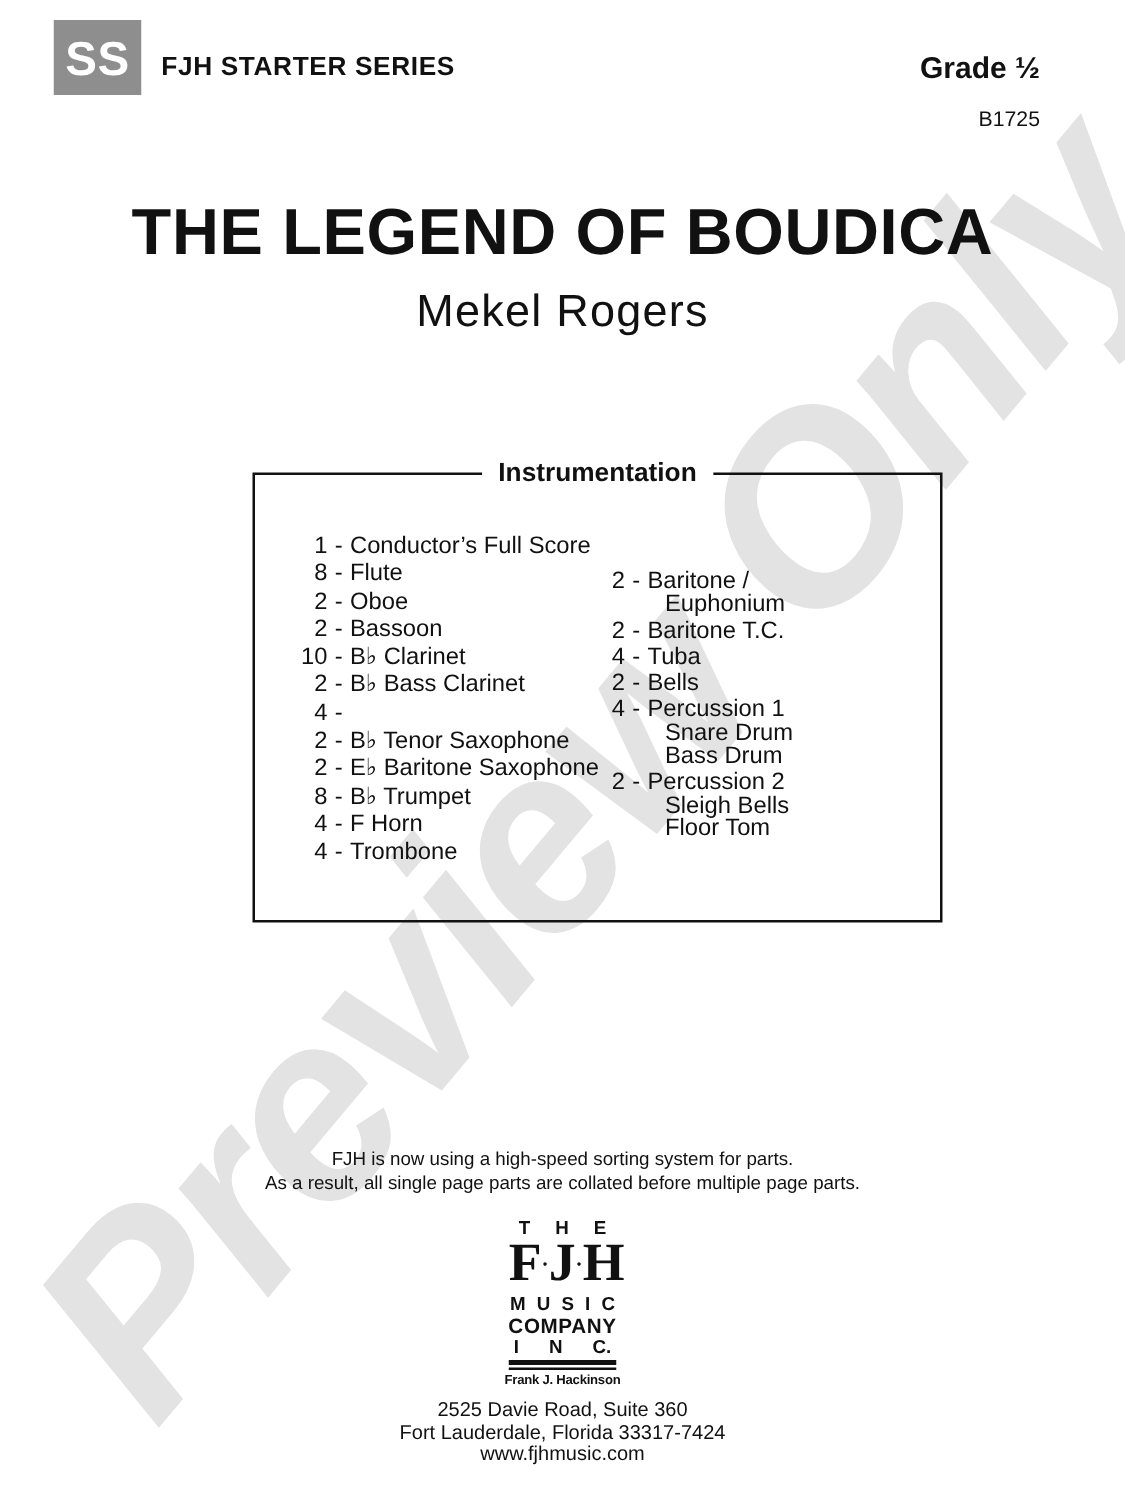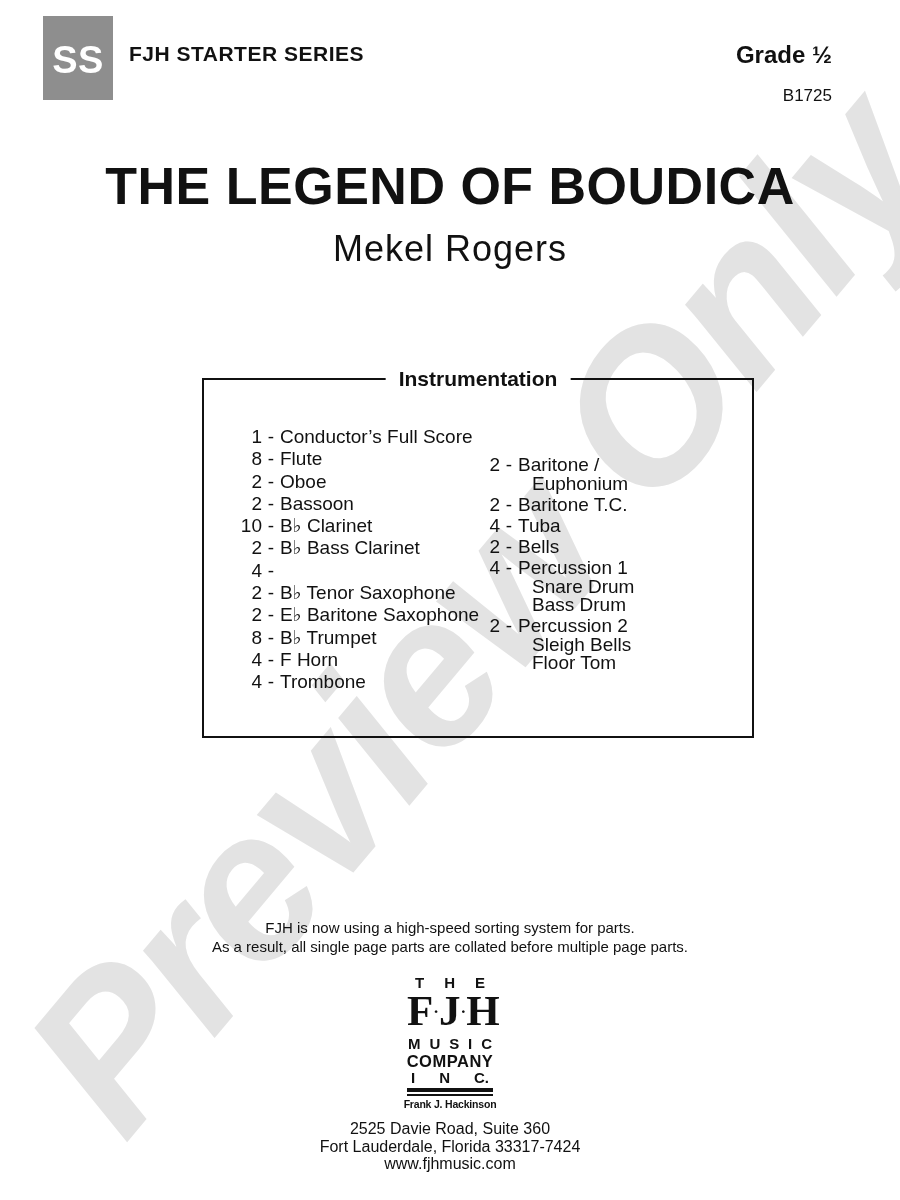--- a/index.html
+++ b/index.html
@@ -13,21 +13,21 @@
   
   .watermark {
     position:absolute; left:478px; top:612px;
     transform:translate(-50%,-50%) rotate(-50deg);
     font-style:italic; font-weight:bold; font-size:210px; letter-spacing:-4px;
     color:#e3e3e3; white-space:nowrap; user-select:none;
   }
 
   
   .ss-badge {
-    position:absolute; left:43px; top:16px; width:70px; height:84px;
+    position:absolute; left:43px; top:16px; width:70px; height:60px;
     background:#8e8e8e; color:#ffffff; display:flex; align-items:center; justify-content:center;
     font-weight:bold; font-size:38px; padding-top:4px; letter-spacing:0.5px;
   }
   .series-name {
     position:absolute; left:129px; top:20px; height:68px; display:flex; align-items:center;
     font-weight:bold; font-size:21px; letter-spacing:0.5px;
   }
   .grade-block { position:absolute; right:68px; top:42px; text-align:right; }
   .grade-label { font-weight:bold; font-size:24px; line-height:26px;margin-left:24px; }
   .catalog-number { font-size:17px; line-height:20px; margin-top:18px; }

